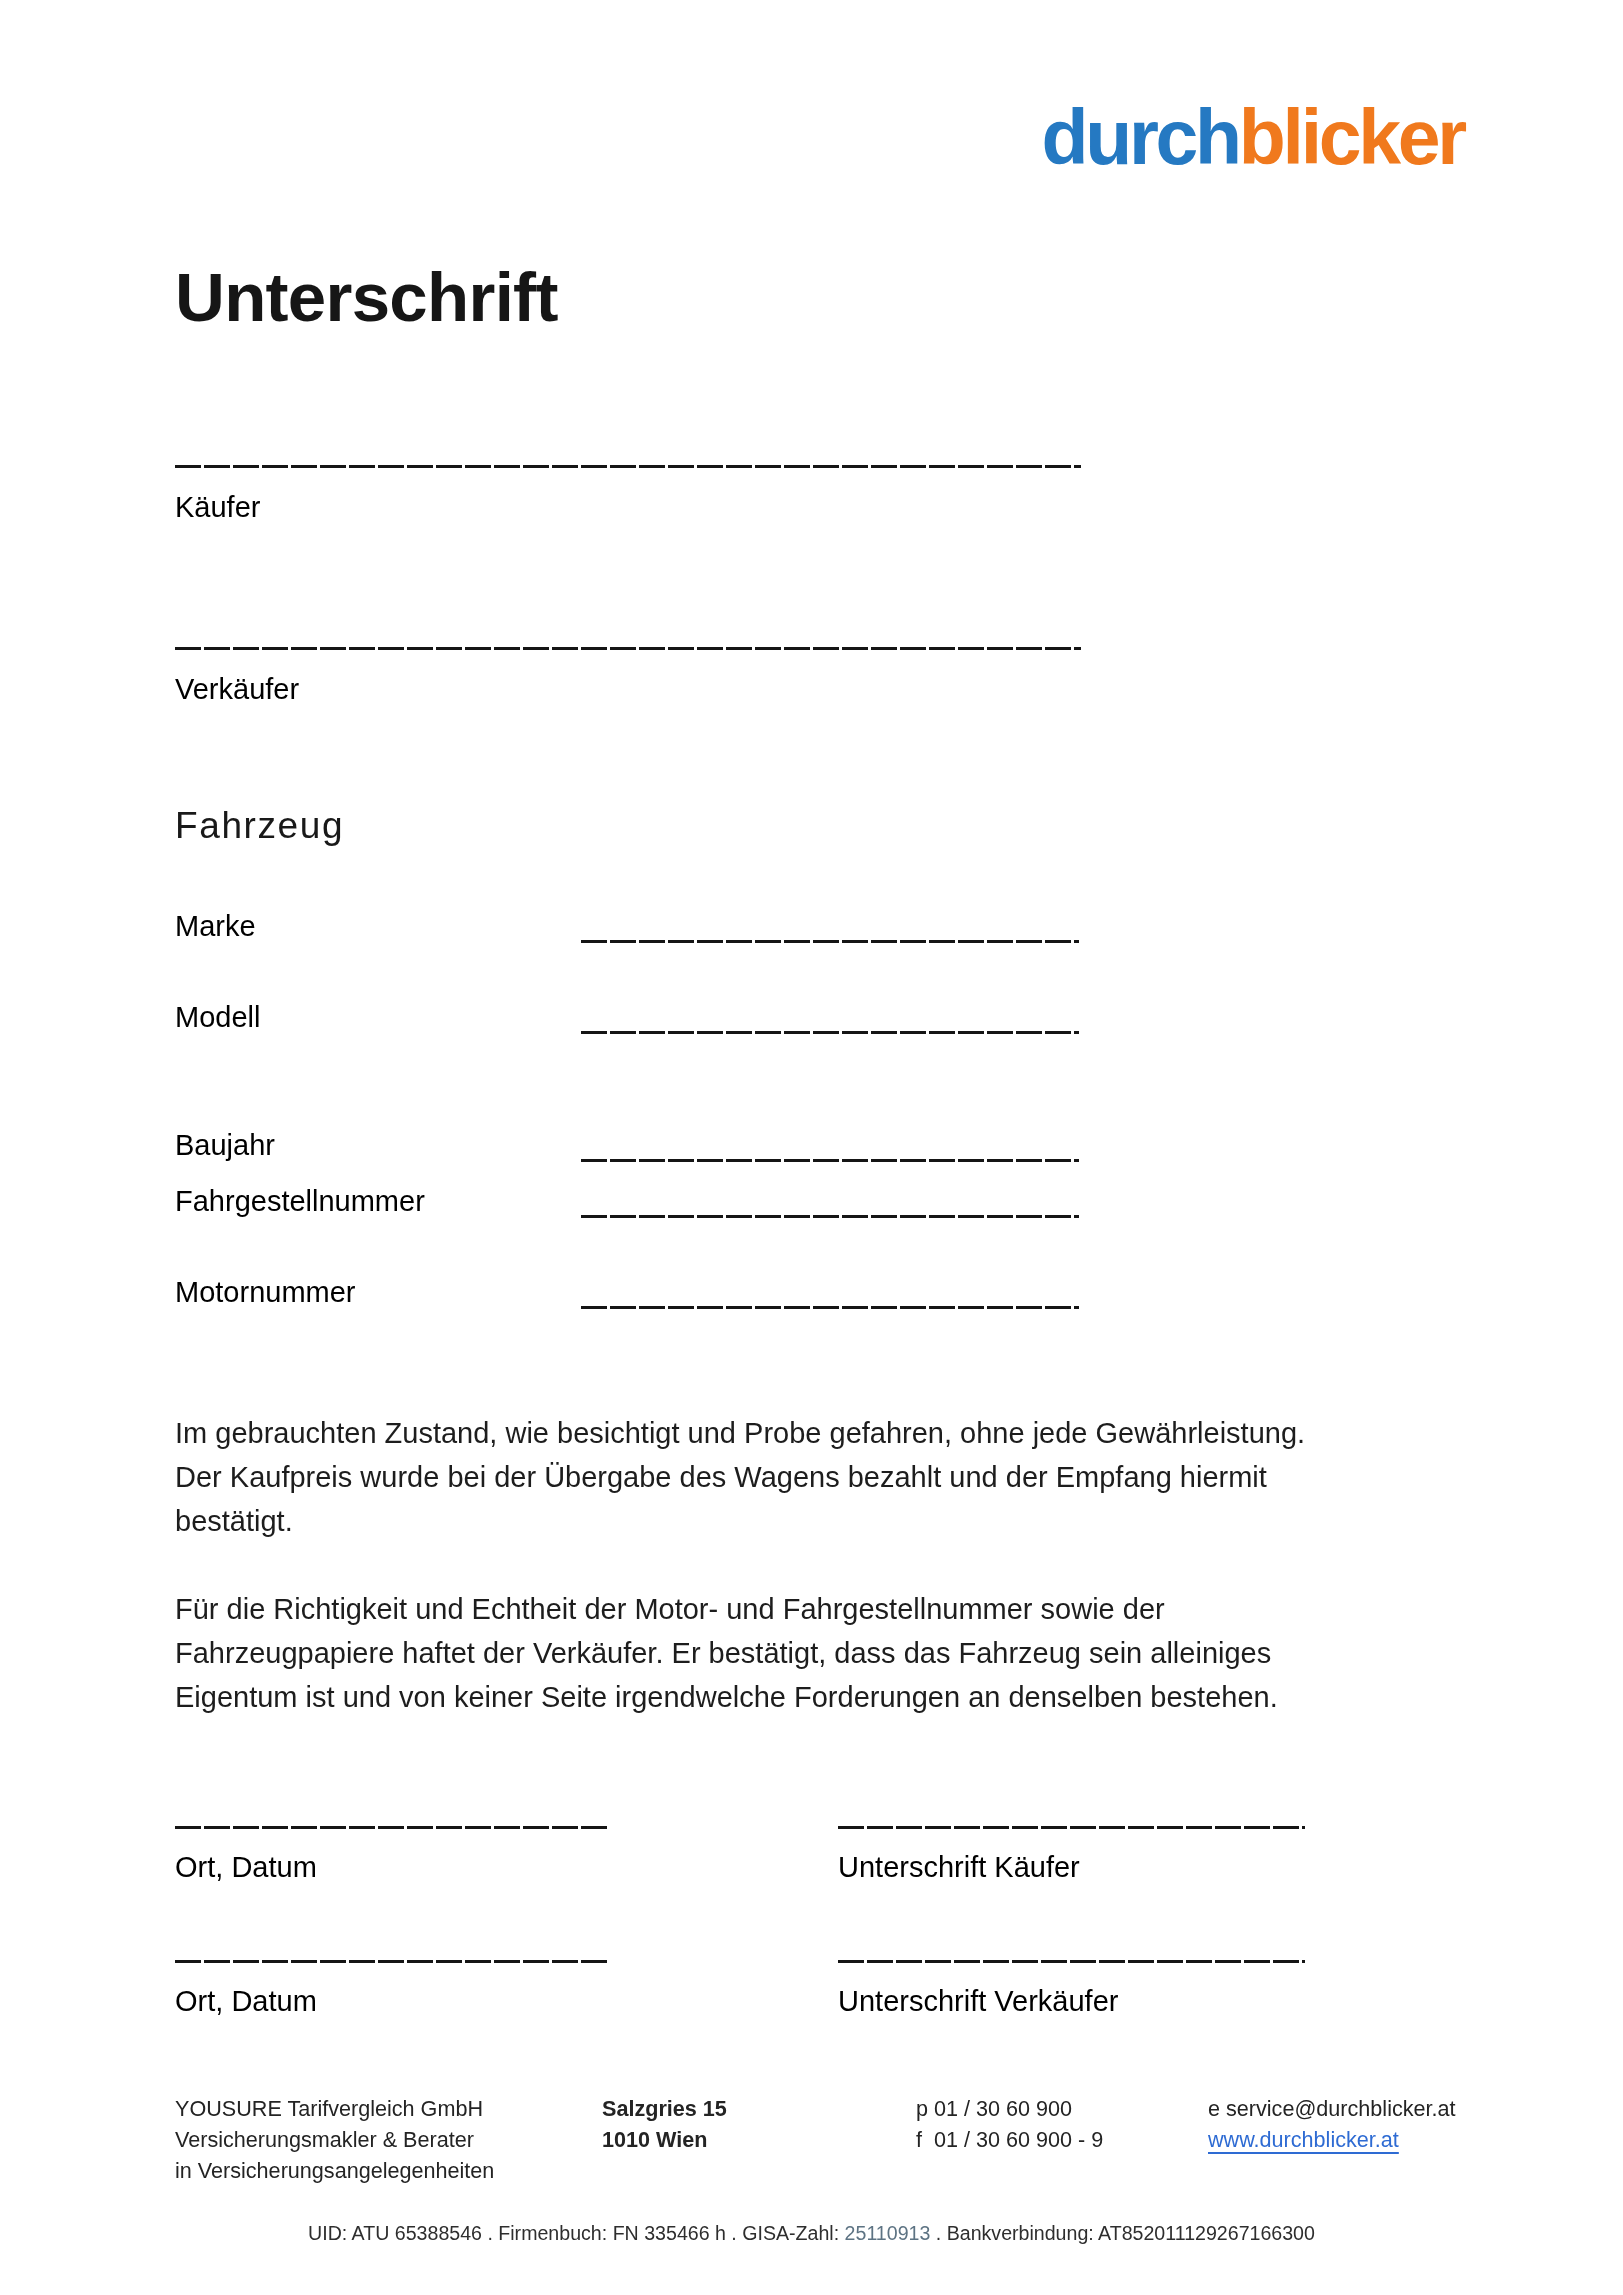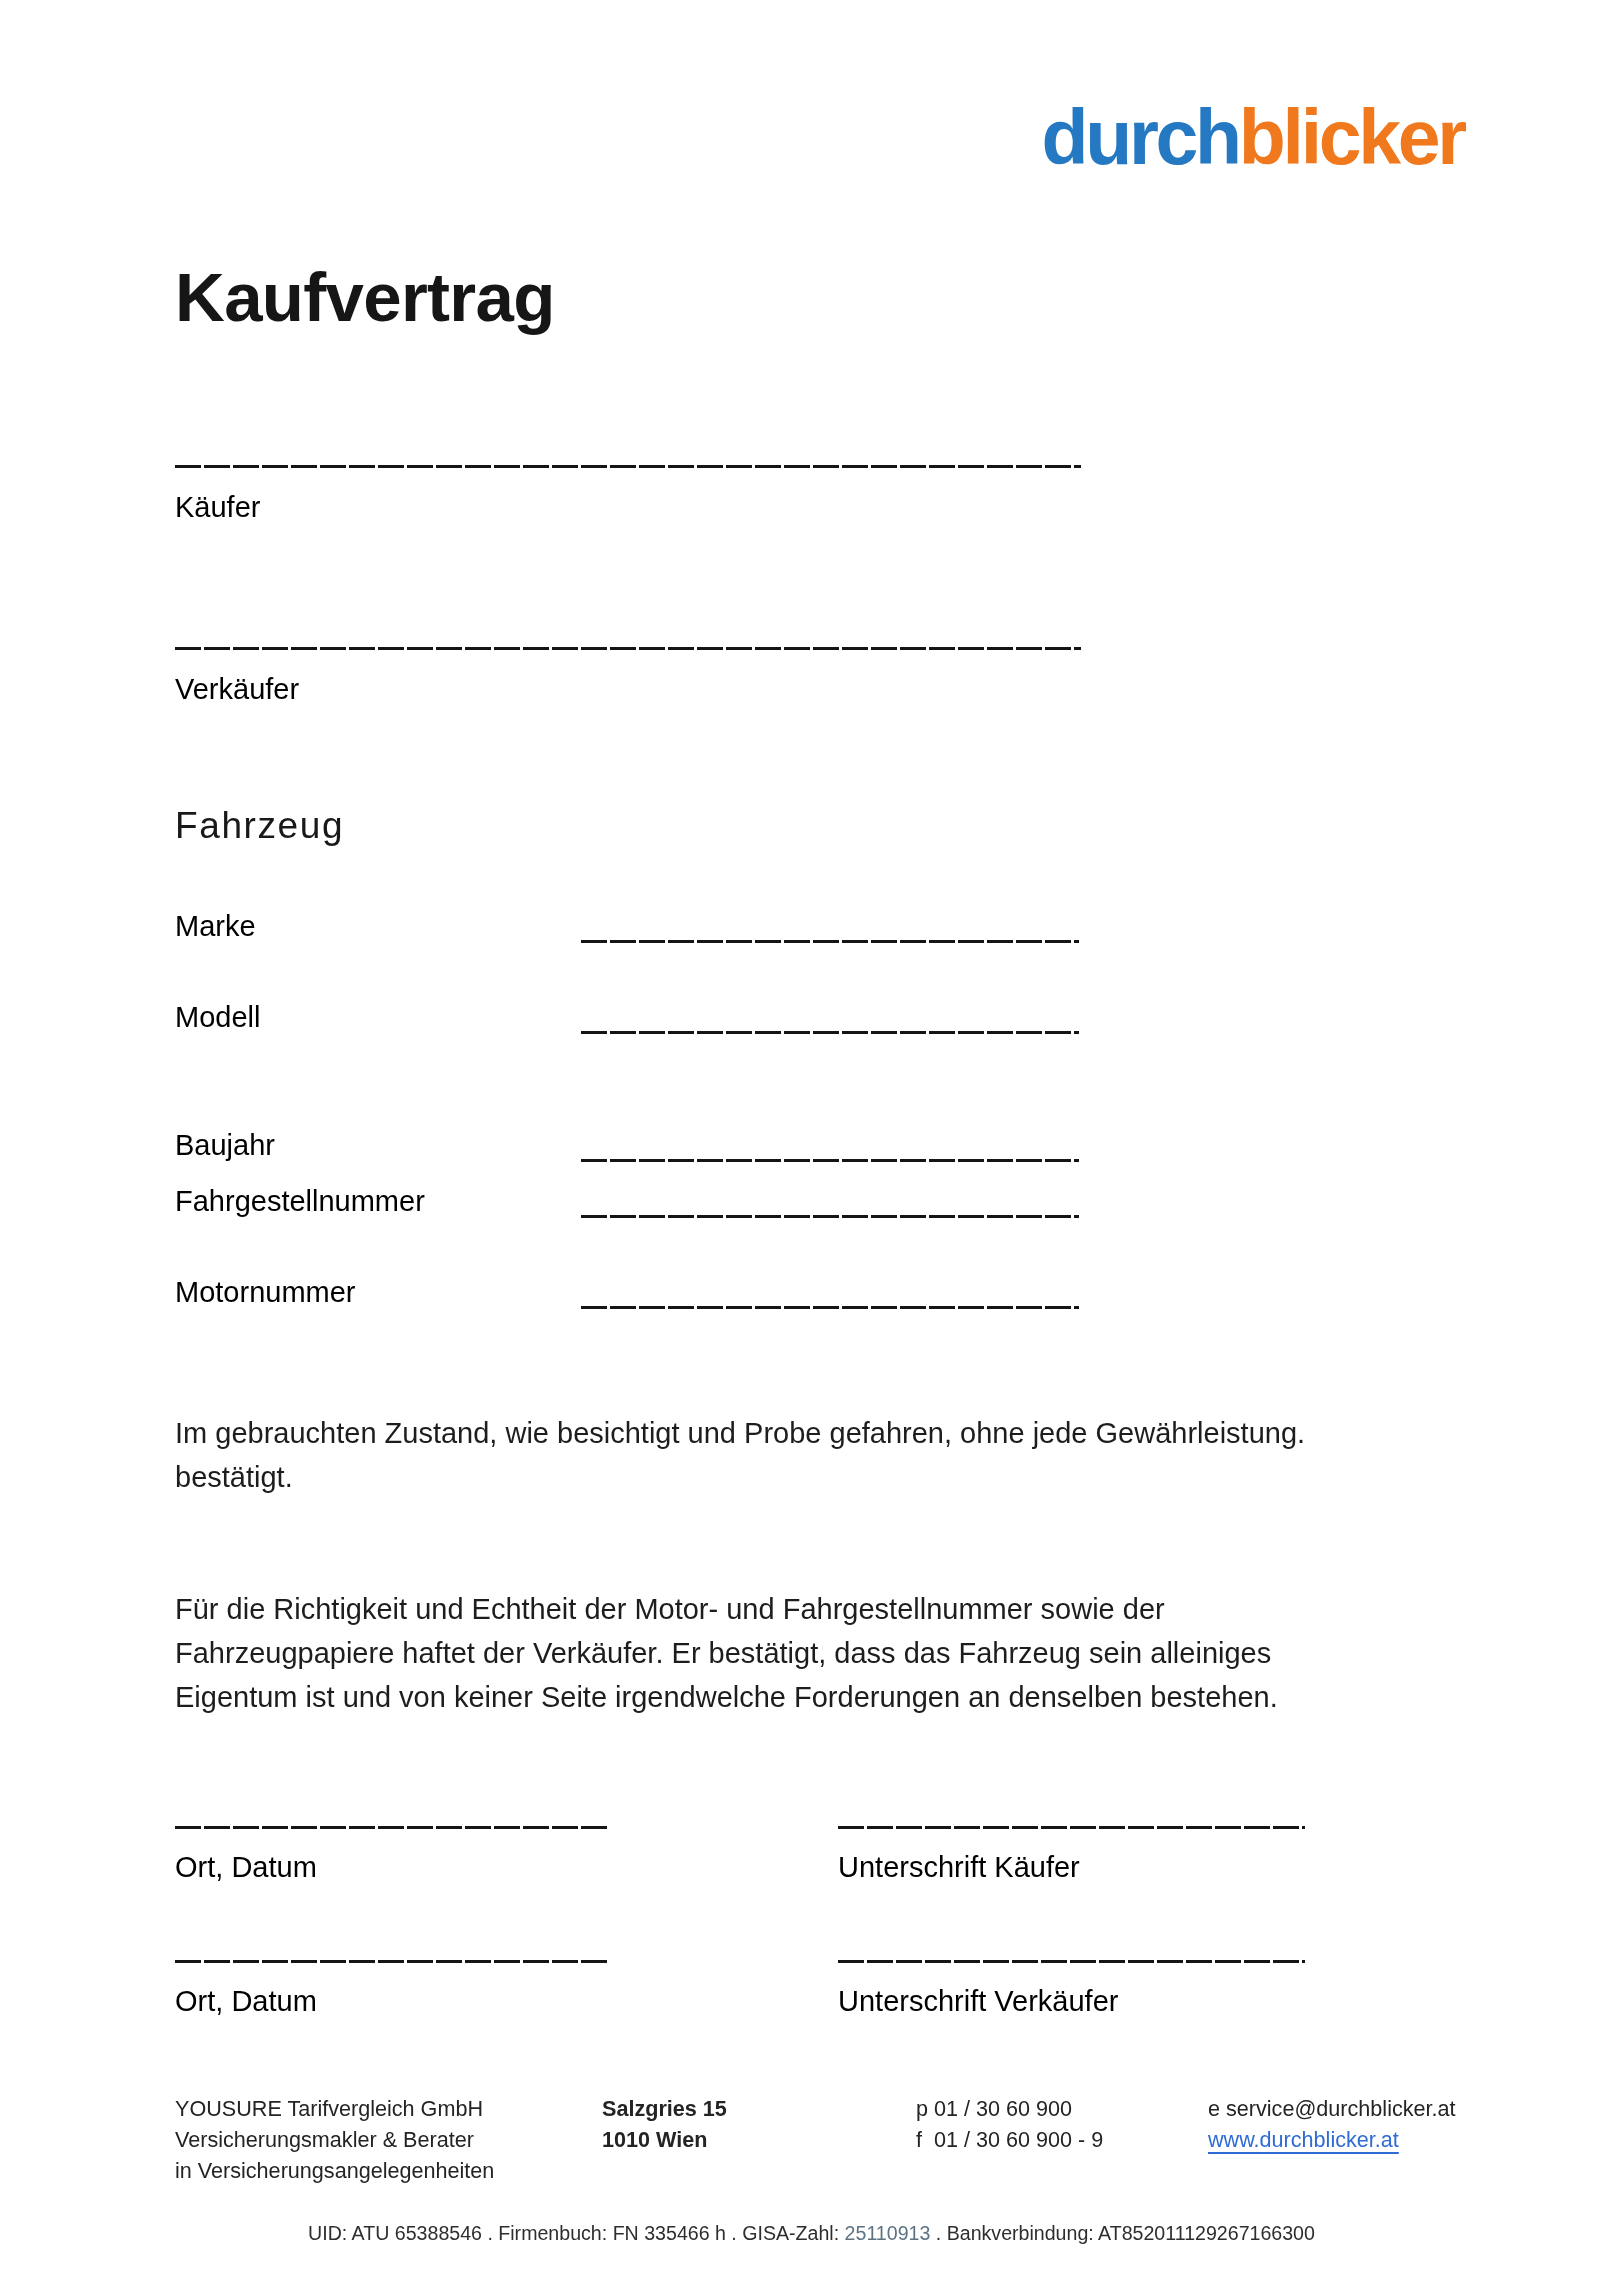--- a/index.html
+++ b/index.html
@@ -100,21 +100,21 @@
 </style>
 </head>
 <body>
 
 <div class="page">
 
   <div class="abs logo">
     <span class="part-blue">durch</span><span class="part-orange">blicker</span>
   </div>
 
-  <h1 class="abs doc-title" style="margin:0;">Kaufvertrag</h1>
+  <h1 class="abs doc-title" style="margin:0;">Unterschrift</h1>
 
   <div class="abs uline" style="left:175px;top:465px;width:906px;"></div>
   <div class="abs label" style="left:175px;top:490px;">Käufer</div>
 
   <div class="abs uline" style="left:175px;top:647px;width:906px;"></div>
   <div class="abs label" style="left:175px;top:672px;">Verkäufer</div>
 
   <div class="abs section-heading">Fahrzeug</div>
 
   <div class="abs field-row" style="top:909px;">
@@ -133,20 +133,21 @@
     <span class="label field-label">Fahrgestellnummer</span>
     <div class="uline field-line"></div>
   </div>
   <div class="abs field-row" style="top:1275px;">
     <span class="label field-label">Motornummer</span>
     <div class="uline field-line"></div>
   </div>
 
   <div class="abs para" style="top:1411px;">
     <span>Im gebrauchten Zustand, wie besichtigt und Probe gefahren, ohne jede Gewährleistung.</span>
+    <span>Der Kaufpreis wurde bei der Übergabe des Wagens bezahlt und der Empfang hiermit</span>
     <span>bestätigt.</span>
   </div>
   <div class="abs para" style="top:1587px;">
     <span>Für die Richtigkeit und Echtheit der Motor- und Fahrgestellnummer sowie der</span>
     <span>Fahrzeugpapiere haftet der Verkäufer. Er bestätigt, dass das Fahrzeug sein alleiniges</span>
     <span>Eigentum ist und von keiner Seite irgendwelche Forderungen an denselben bestehen.</span>
   </div>
 
   <div class="abs uline sig-line-left" style="top:1826px;"></div>
   <div class="abs uline sig-line-right" style="top:1826px;"></div>

